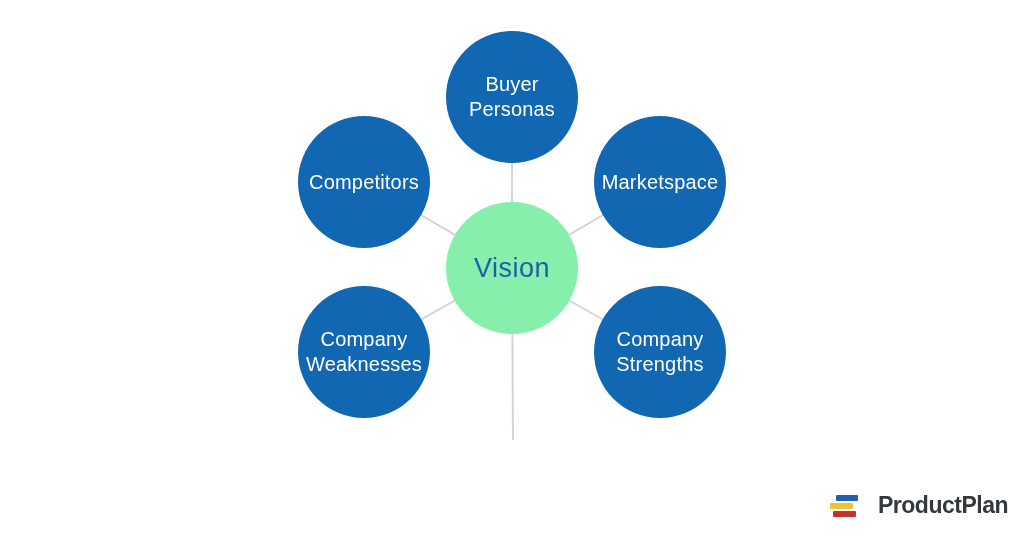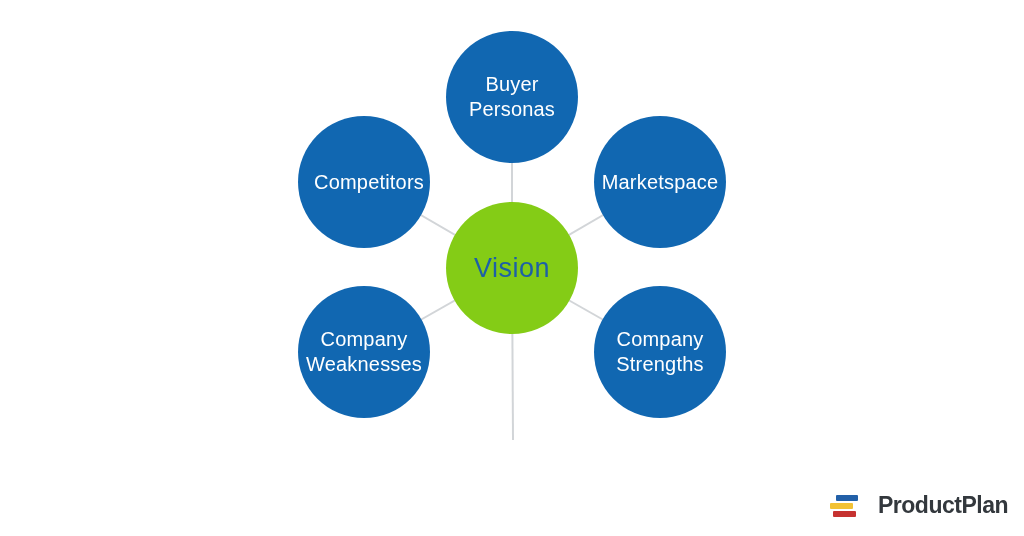--- a/index.html
+++ b/index.html
@@ -36,33 +36,33 @@
   }
   .node-outer {
     background: #1167B1;
     color: #ffffff;
     font-size: 20px;
     line-height: 1.25;
     letter-spacing: 0.2px;
     white-space: pre-line;
   }
   .node-center {
-    background: #84cc16;
+    background: #86efac;
     color: #1D60A7;
     font-size: 27px;
     letter-spacing: 0.5px;
     white-space: pre-line;
   }
   .pos-vision        { left: 446px; top: 202px; }
   .pos-buyer         { left: 446px; top: 31px;  }
   .pos-marketspace   { left: 594px; top: 116px; align-items: center; }
   .pos-strengths     { left: 594px; top: 286px; }
   .pos-gtm           { left: 447px; top: 374px; }
   .pos-weaknesses    { left: 298px; top: 286px; }
-  .pos-competitors   { left: 298px; top: 116px; justify-content: flex-end; }
+  .pos-competitors   { left: 298px; top: 116px; }
 
   .logo {
     position: absolute;
     right: 16px;
     bottom: 19px;
     display: flex;
     align-items: center;
     gap: 19px;
   }
   .logo-mark {

